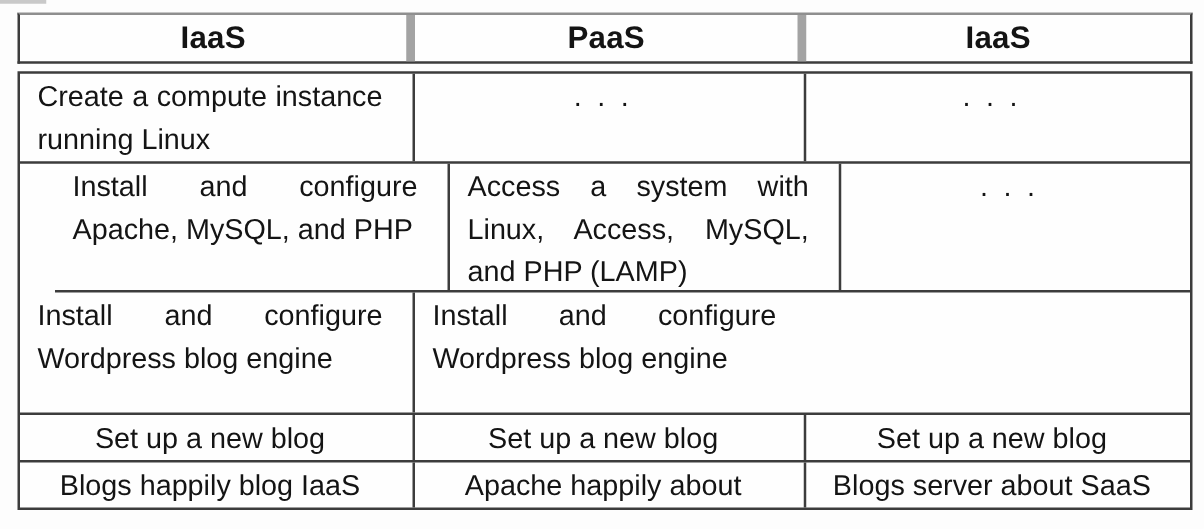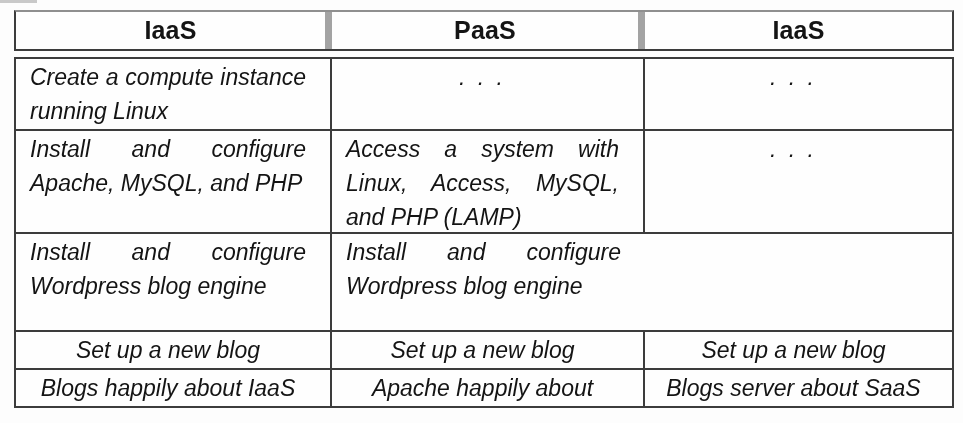--- a/index.html
+++ b/index.html
@@ -42,21 +42,21 @@
     display: block;
   }
   .trow {
     display: grid;
     grid-template-columns: 316px 313px 1fr;
     box-sizing: border-box;
     border-bottom: 2px solid #3c3c3c;
   }
   .trow:last-child { border-bottom: none; }
   .r1 { height: 72px; }
-  .r2 { height: 103px; }
+  .r2 { height: 103px; margin-left: 28px; }
   .r3 { height: 98px; }
   .r4 { height: 38px; }
   .r5 { height: 36px; }
   .hcell {
     box-sizing: border-box;
     border-right: 7px solid #a3a3a3;
     display: flex;
     align-items: center;
     justify-content: center;
     font-weight: bold;
@@ -64,21 +64,20 @@
     letter-spacing: 0.2px;
   }
   .hcell:last-child { border-right: none; }
   .cell {
     box-sizing: border-box;
     border-right: 2px solid #3c3c3c;
     padding: 1px 24px 0 14px;
     font-size: 23px;
     line-height: 34px;
     overflow: hidden;
-    font-style: italic;
   }
   .cell:last-child { border-right: none; }
   .just {
     text-align: justify;
     text-justify: inter-word;
   }
   .dots {
     text-align: center;
     letter-spacing: 3px;
   }
@@ -110,18 +109,18 @@
     <div class="trow r3">
       <div class="cell just">Install and configure Wordpress blog engine</div>
       <div class="cell just">Install and configure Wordpress blog engine</div>
     </div>
     <div class="trow r4">
       <div class="cell plain">Set up a new blog</div>
       <div class="cell plain">Set up a new blog</div>
       <div class="cell plain">Set up a new blog</div>
     </div>
     <div class="trow r5">
-      <div class="cell plain">Blogs happily about IaaS</div>
+      <div class="cell plain">Blogs happily blog IaaS</div>
       <div class="cell plain">Apache happily about PaaS</div>
       <div class="cell plain">Blogs server about SaaS</div>
     </div>
   </div>
 </div>
 
 </body></html>

